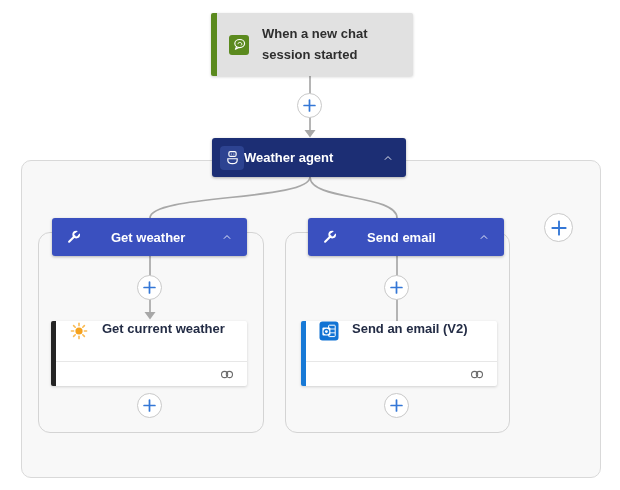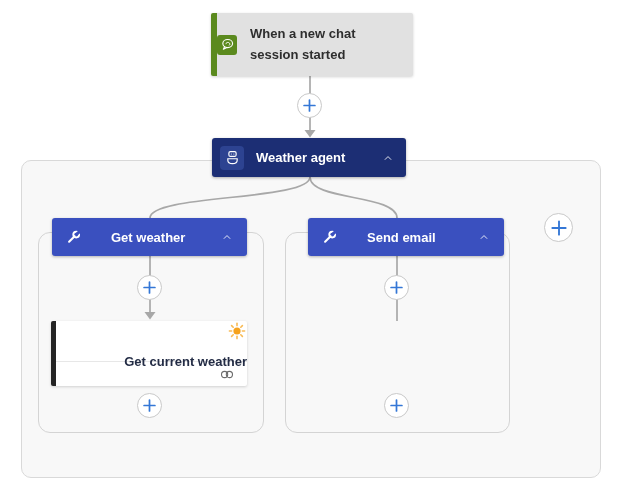--- a/index.html
+++ b/index.html
@@ -13,51 +13,51 @@
              border:1px solid #d4d4d4;border-radius:12px;}
   .sub-scope.left{left:38px;width:224px;}
   .sub-scope.right{left:285px;width:223px;}
 
   
   .edges{position:absolute;left:0;top:0;width:620px;height:490px;pointer-events:none;}
 
   
   .trigger-card{position:absolute;left:211px;top:13px;width:202px;height:63px;
                 background:#e1e1e1;border-left:6px solid #5b8a1e;box-sizing:border-box;
-                display:flex;align-items:center;gap:13px;
+                display:flex;align-items:center;gap:13px;padding-left:12px;
                 box-shadow:0 1px 3px rgba(0,0,0,.18);border-radius:2px;cursor:pointer;}
   .trigger-tile{width:20px;height:20px;border-radius:3px;background:#5b8a1e;flex:0 0 auto;
                 display:flex;align-items:center;justify-content:center;}
   .trigger-label{width:132px;font-size:13px;font-weight:600;color:#2e2e2e;line-height:1.6;}
 
   
   .agent-header{position:absolute;left:212px;top:138px;width:194px;height:39px;
                 background:#1c2e74;border-radius:3px;display:flex;align-items:center;
-                padding:0 8px 0 8px;box-sizing:border-box;gap:12px;
+                padding:0 8px 0 8px;box-sizing:border-box;
                 box-shadow:0 1px 3px rgba(0,0,0,.3);cursor:pointer;}
   .agent-tile{width:24px;height:24px;border-radius:4px;background:#2d4391;flex:0 0 auto;
               display:flex;align-items:center;justify-content:center;}
   .node-label{font-size:13px;font-weight:600;color:#ffffff;flex:1;}
 
   
   .tool-header{position:absolute;top:218px;height:38px;background:#3a50bf;border-radius:3px;
                display:flex;align-items:center;padding:0 10px 0 14px;box-sizing:border-box;
                gap:30px;box-shadow:0 1px 3px rgba(0,0,0,.28);cursor:pointer;}
   .tool-header.left{left:52px;width:195px;}
   .tool-header.right{left:308px;width:196px;}
   .chevron-btn{width:20px;height:20px;display:flex;align-items:center;justify-content:center;
                background:transparent;border:none;cursor:pointer;flex:0 0 auto;}
 
   
   .action-card{position:absolute;top:321px;width:196px;height:65px;background:#ffffff;
                box-sizing:border-box;border-radius:2px;box-shadow:0 1px 3px rgba(0,0,0,.16);
                cursor:pointer;}
   .action-card.left{left:51px;border-left:5px solid #242424;}
   .action-card.right{left:301px;border-left:5px solid #1779d6;}
-  .action-title-row{height:40px;display:flex;align-items:flex-end;gap:13px;padding-left:13px;flex-direction:column;}
+  .action-title-row{height:40px;display:flex;align-items:flex-start;gap:13px;padding-left:13px;}
   .action-label{font-size:13px;font-weight:600;color:#232c45;}
   .action-footer{height:24px;border-top:1px solid #e7e7e7;display:flex;align-items:center;
                  justify-content:flex-end;padding-right:12px;}
   .outlook-tile{width:20px;height:20px;flex:0 0 auto;display:flex;align-items:center;justify-content:center;}
   .sun-wrap{width:20px;height:20px;flex:0 0 auto;display:flex;align-items:center;justify-content:center;}
 
   
   .plus-btn{position:absolute;width:25px;height:25px;border-radius:50%;background:#ffffff;
             border:1px solid #c9c9c9;display:flex;align-items:center;justify-content:center;
             box-sizing:border-box;cursor:pointer;padding:0;}
@@ -168,20 +168,43 @@
     <div class="action-footer">
       <span style="display:flex;">
         <svg width="16" height="11" viewBox="0 0 16 11" fill="none" stroke="#6b6b6b" stroke-width="1.1">
           <circle cx="5.6" cy="5.5" r="3.1"></circle>
           <circle cx="10.4" cy="5.5" r="3.1"></circle>
         </svg>
       </span>
     </div>
   </div>
 
+  <div class="action-card right">
+    <div class="action-title-row">
+      <span class="outlook-tile">
+        <svg width="20" height="20" viewBox="0 0 20 20">
+          <rect x="0.5" y="0.5" width="19" height="19" rx="3" fill="#1173d4"></rect>
+          <rect x="9.6" y="4.2" width="6.6" height="11.4" rx="0.8" fill="none" stroke="#ffffff" stroke-width="1"></rect>
+          <line x1="9.6" y1="8" x2="16.2" y2="8" stroke="#ffffff" stroke-width="0.9"></line>
+          <line x1="9.6" y1="11.8" x2="16.2" y2="11.8" stroke="#ffffff" stroke-width="0.9"></line>
+          <rect x="3.4" y="6.6" width="8" height="8" rx="1" fill="#ffffff"></rect>
+          <circle cx="7.4" cy="10.6" r="2.2" fill="none" stroke="#1173d4" stroke-width="1.5"></circle>
+        </svg>
+      </span>
+      <span class="action-label">Send an email (V2)</span>
+    </div>
+    <div class="action-footer">
+      <span style="display:flex;">
+        <svg width="16" height="11" viewBox="0 0 16 11" fill="none" stroke="#6b6b6b" stroke-width="1.1">
+          <circle cx="5.6" cy="5.5" r="3.1"></circle>
+          <circle cx="10.4" cy="5.5" r="3.1"></circle>
+        </svg>
+      </span>
+    </div>
+  </div>
 
   <button class="plus-btn" style="left:297px;top:93px;">
     <svg width="13" height="13" viewBox="0 0 12 12">
         <g stroke="#3477d6" stroke-width="1.6" stroke-linecap="round">
           <line x1="6" y1="1" x2="6" y2="11"></line>
           <line x1="1" y1="6" x2="11" y2="6"></line>
         </g>
       </svg>
   </button>
 

